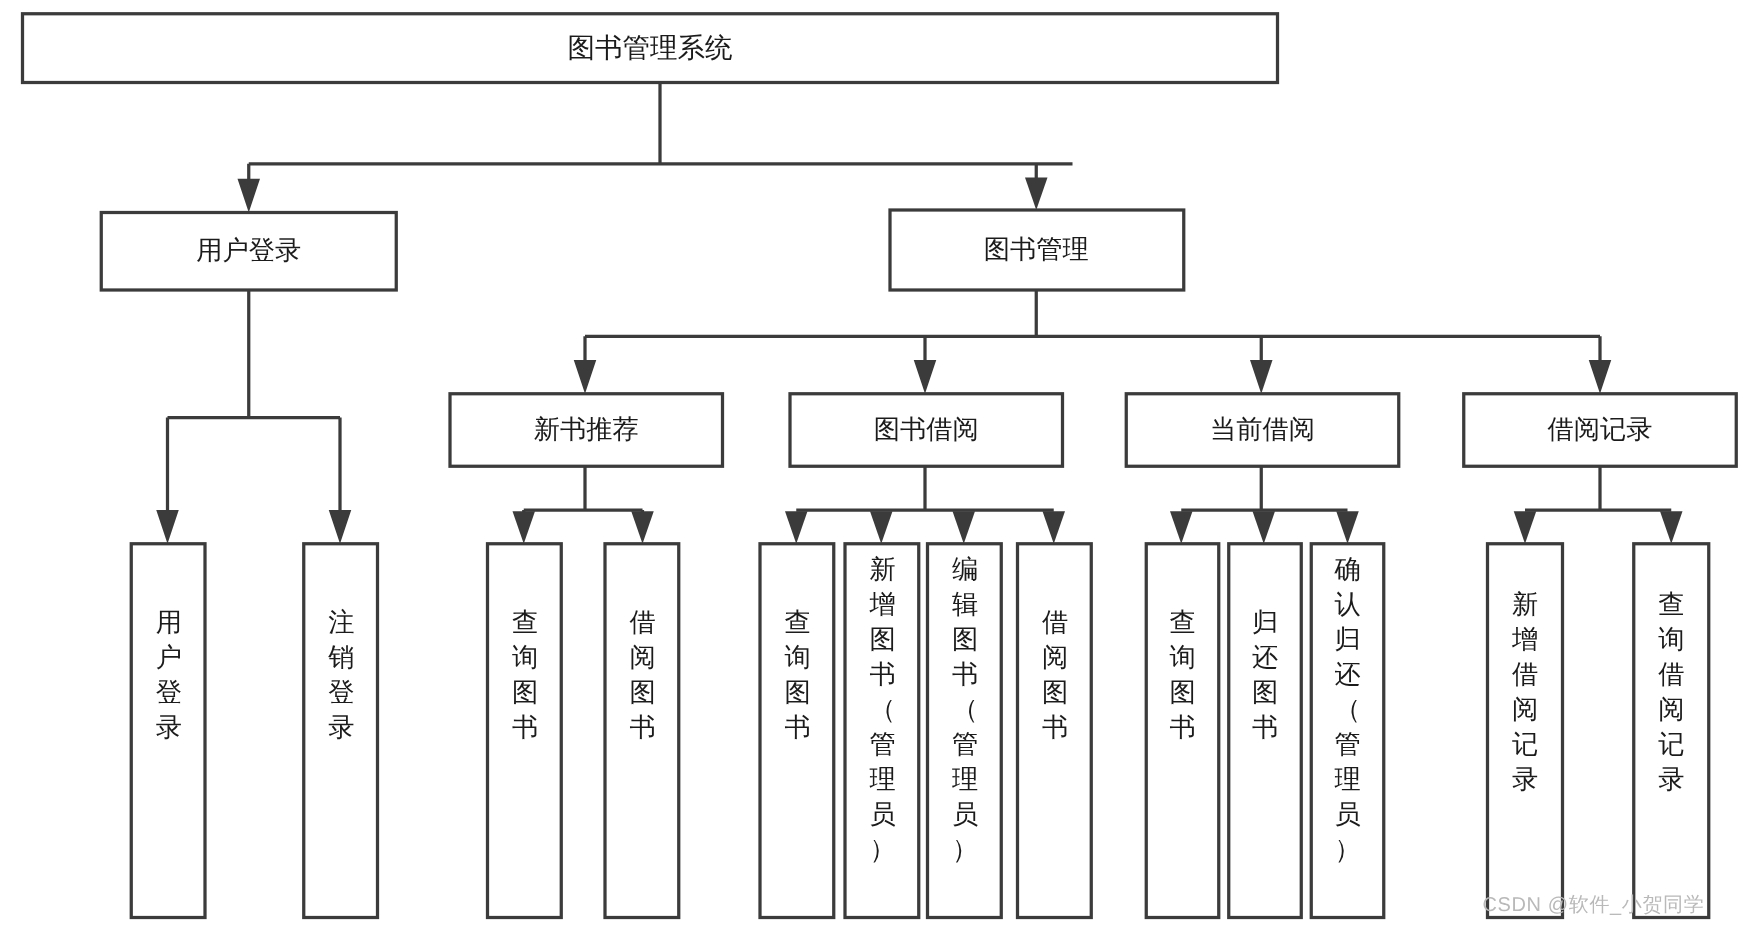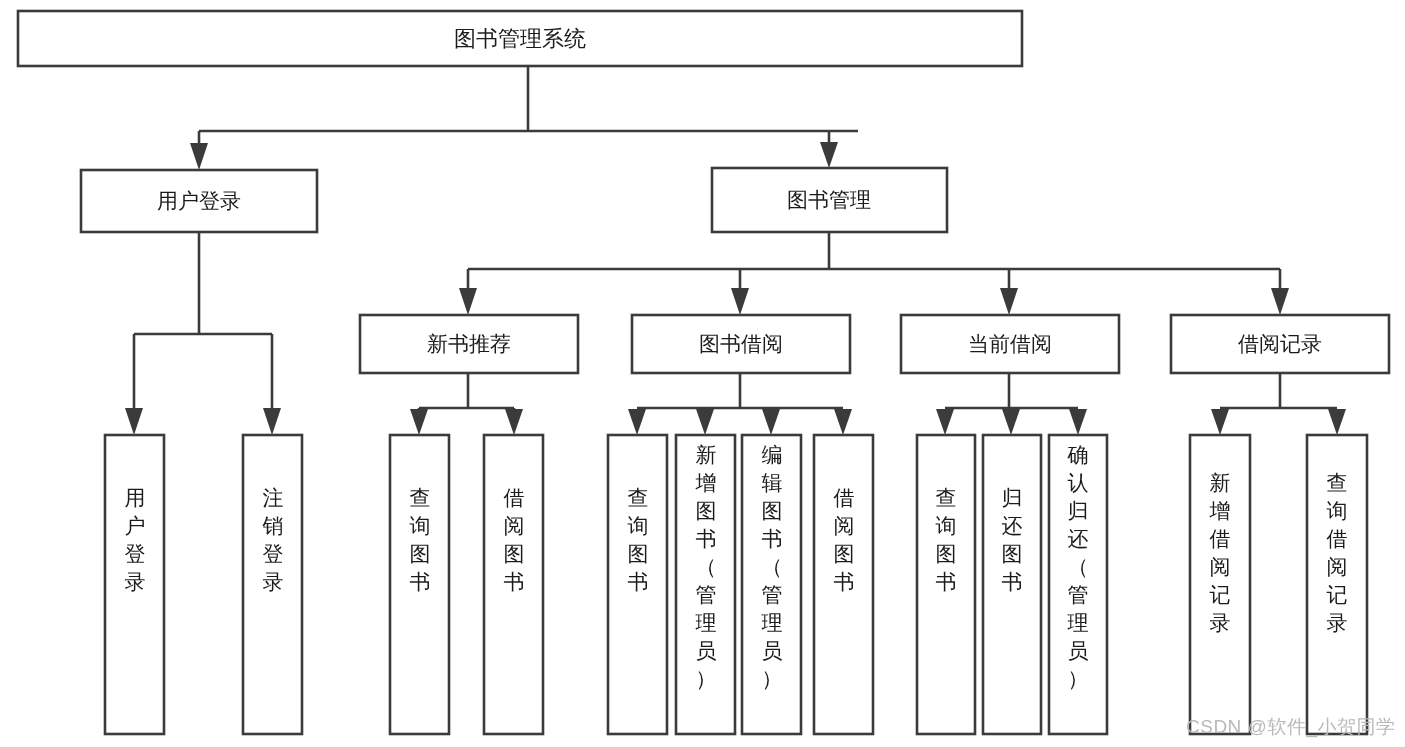--- a/index.html
+++ b/index.html
@@ -48,21 +48,21 @@
     fill: #1b1b1b;
     font-family: "Liberation Sans", "DejaVu Sans", sans-serif;
     font-size: 21px;
     text-anchor: middle;
   }
   .watermark {
     position: absolute;
     left: 1186px;
     top: 714px;
     font-family: "Liberation Sans", "DejaVu Sans", sans-serif;
-    font-size: 19px;
+    font-size: 16px;
     color: #b9b9b9;
     letter-spacing: 0.5px;
     white-space: nowrap;
     user-select: none;
   }
 </style>
 </head>
 <body>
 
 <svg id="diagram" viewBox="0 0 1405 747">

